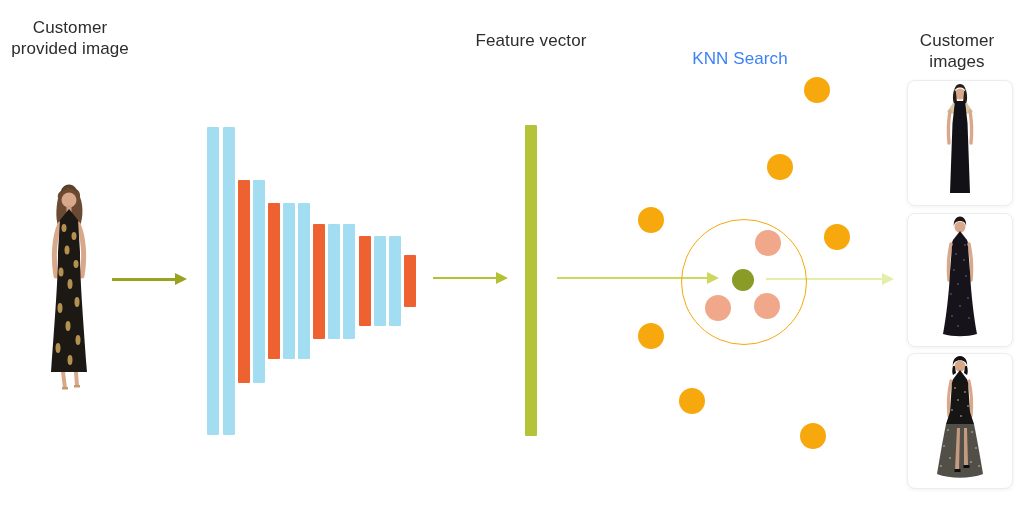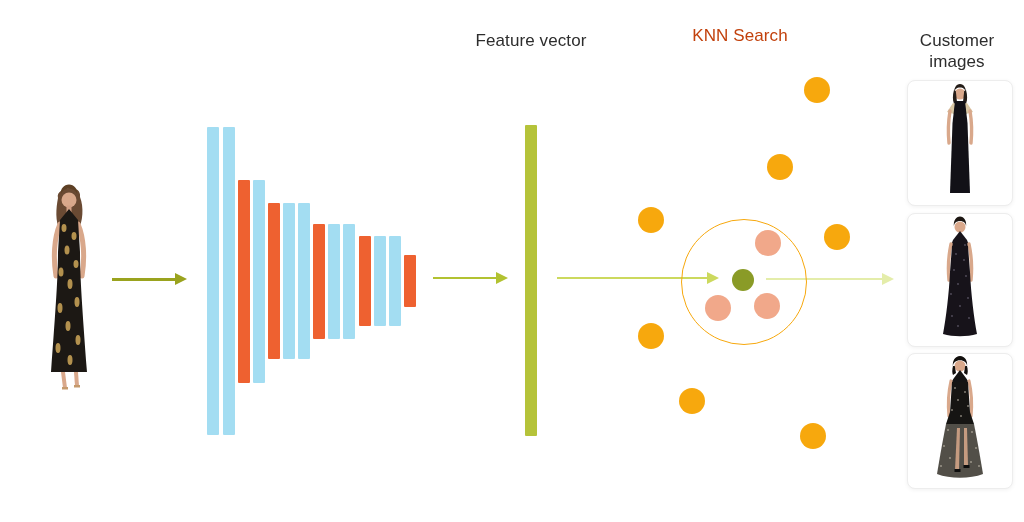--- a/index.html
+++ b/index.html
@@ -22,22 +22,23 @@
     box-shadow:0 1px 4px rgba(0,0,0,0.06);display:flex;align-items:center;justify-content:center;
     overflow:hidden;
   }
   .feature-bar{position:absolute;border-radius:1px;}
 </style>
 </head>
 <body>
 
 <div class="canvas">
 
+  <div class="stage-label" style="left: 0px; top: 17px; width: 140px; color: rgb(45, 45, 45);">Customer provided image</div>
   <div class="stage-label" style="left: 461px; top: 30px; width: 140px; color: rgb(45, 45, 45);">Feature vector</div>
-  <div class="stage-label" style="left: 670px; top: 25px; width: 140px; color: #c2410c;">KNN Search</div>
+  <div class="stage-label" style="left: 670px; top: 48px; width: 140px; color: #3b82f6;">KNN Search</div>
   <div class="stage-label" style="left: 890px; top: 30px; width: 134px; color: rgb(45, 45, 45);">Customer images</div>
 
   <div class="abs" id="customer-photo" style="left: 30px; top: 180px; width: 78px; height: 222px;">
     <svg viewBox="0 0 78 222" width="78" height="222">
       <path d="M28 18 C25 7 52 3 50 17 C54 27 53 42 48 50 C44 55 33 55 30 50 C25 42 26 28 28 18 Z" fill="#6a4a33"></path>
       <circle cx="39" cy="20" r="7.5" fill="#d9a88b"></circle>
       <path d="M31 14 C33 7 45 7 47 14 C48 9 44 4.5 39 4.5 C34 4.5 30 9 31 14 Z" fill="#5d4025"></path>
       <rect x="36.5" y="25.5" width="5" height="8" fill="#d2a085"></rect>
       <path d="M30 44 C24 58 23 78 26 96" stroke="#d9a88b" stroke-width="5" fill="none" stroke-linecap="round"></path>
       <path d="M48 44 C54 58 55 78 52 96" stroke="#d9a88b" stroke-width="5" fill="none" stroke-linecap="round"></path>

